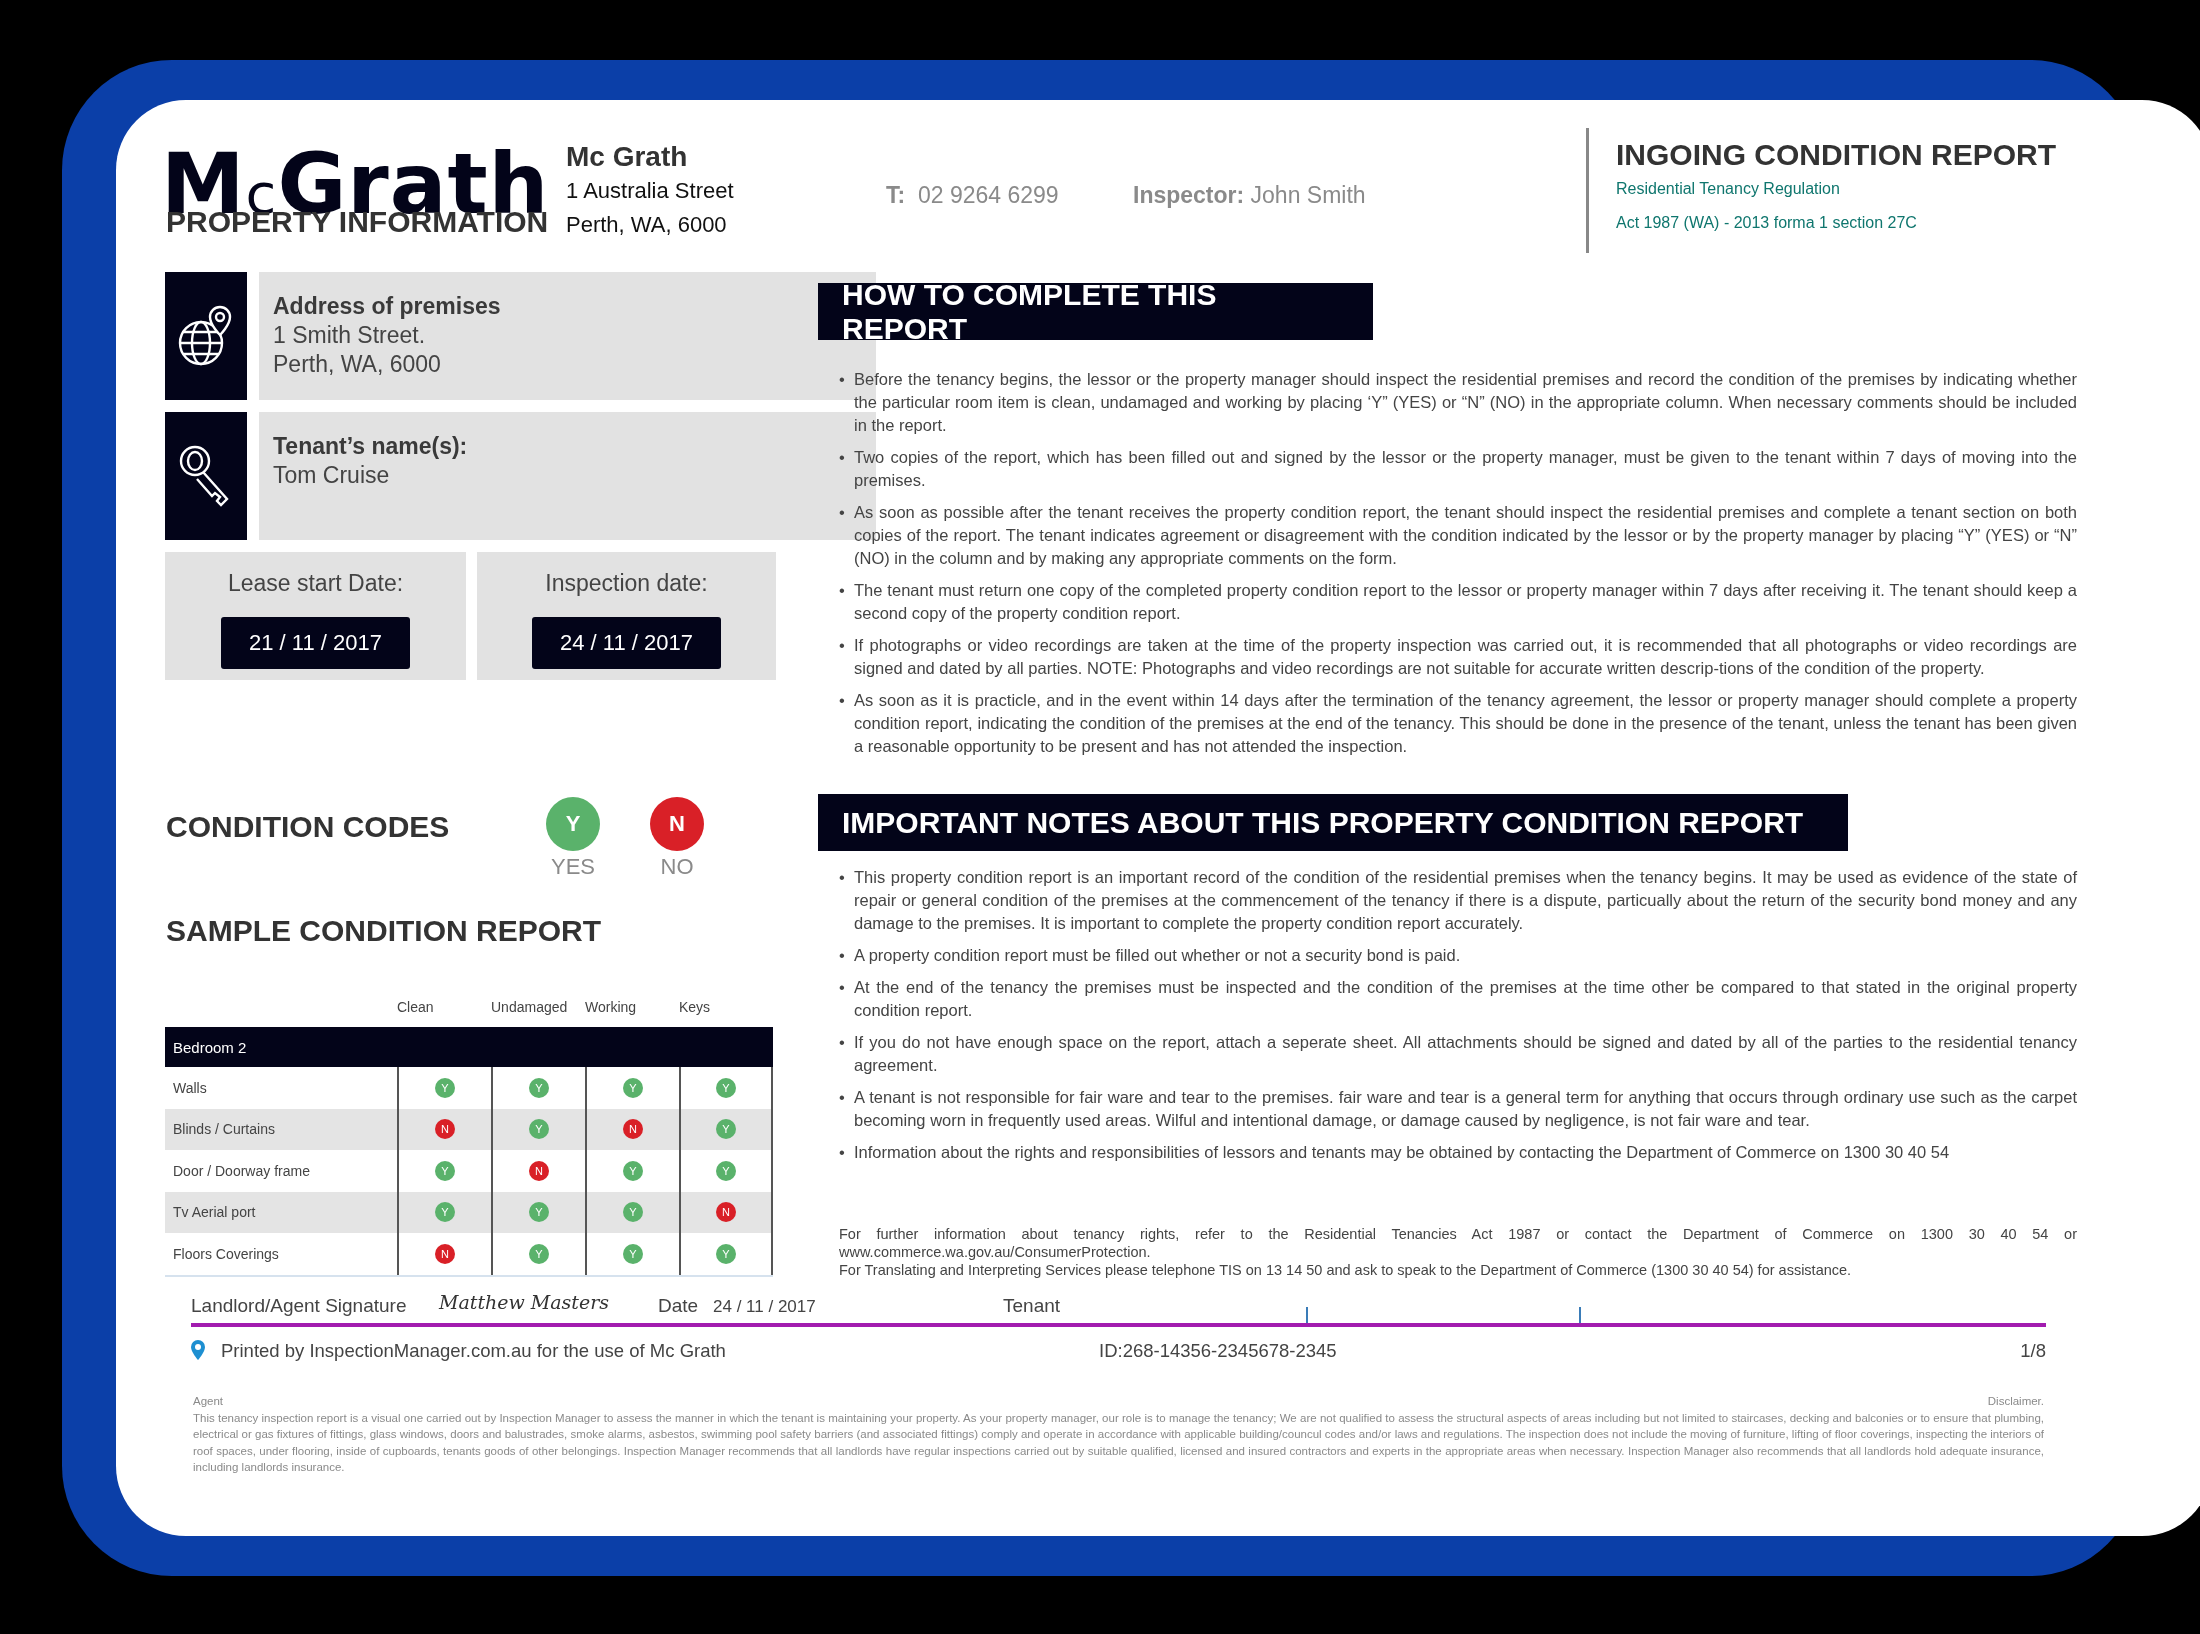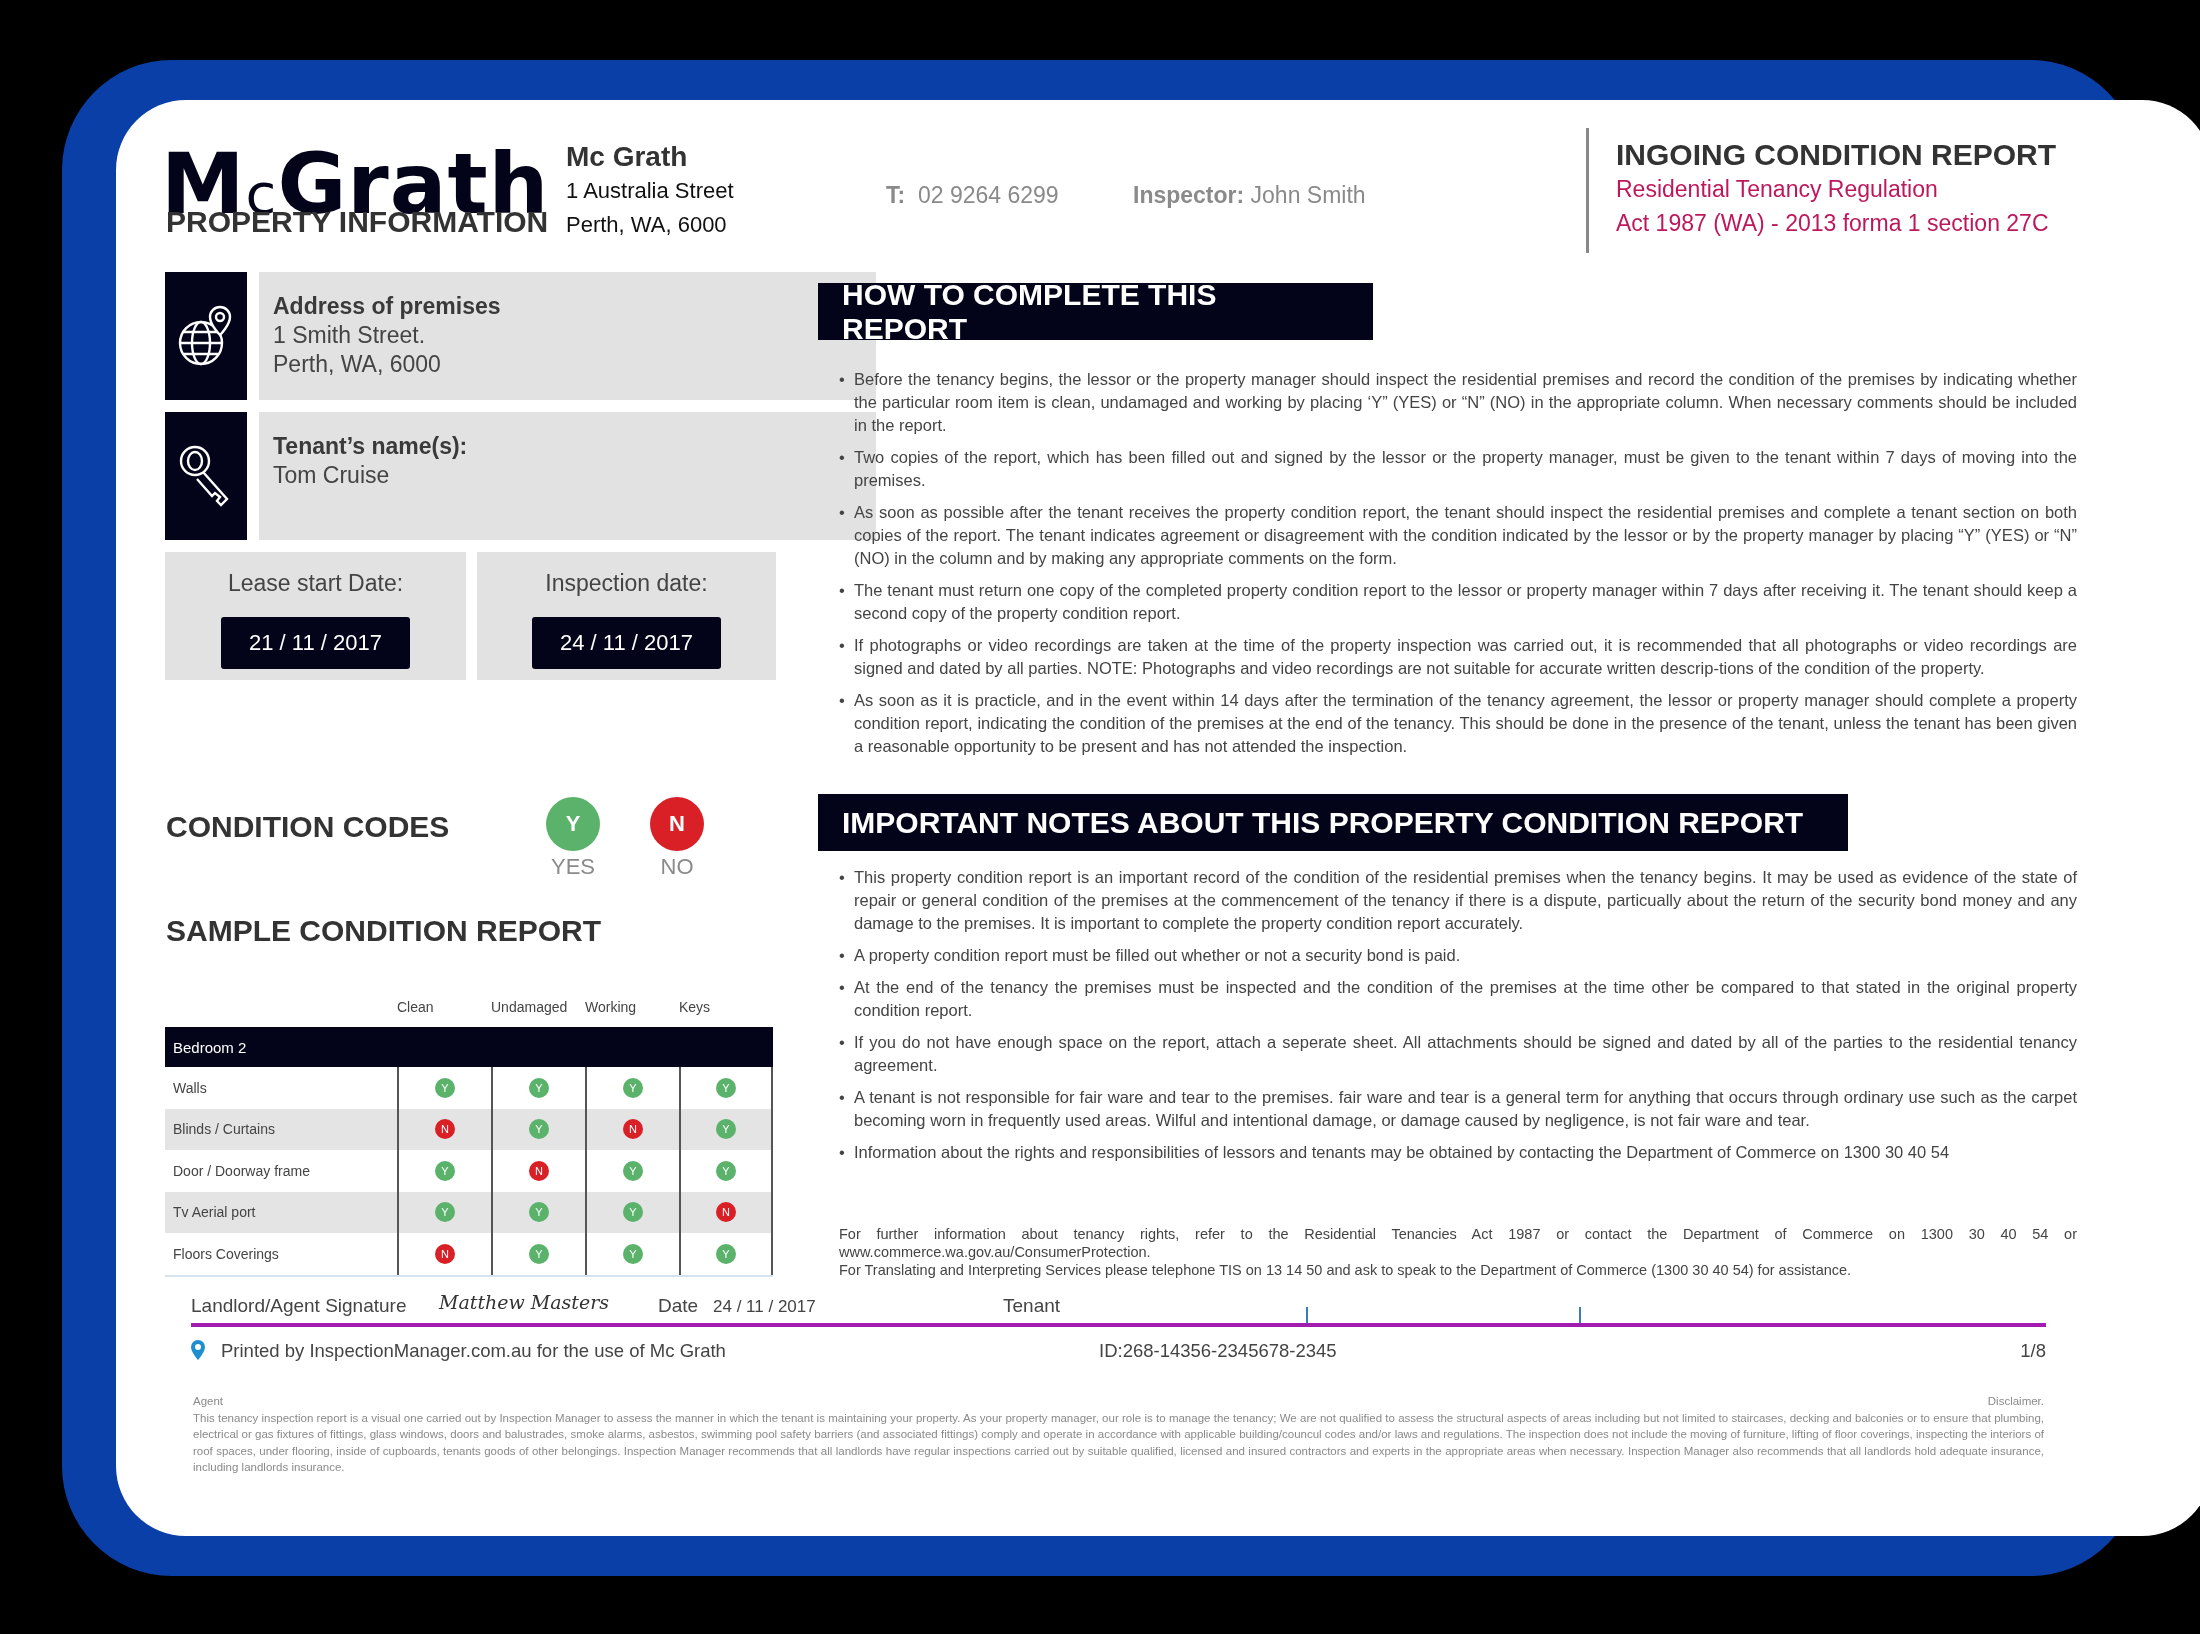--- a/index.html
+++ b/index.html
@@ -19,21 +19,21 @@
   .logo { left: 45px; top: 42px; font-size: 84px; font-weight: bold; color: #030419; letter-spacing: 1px; font-family: "DejaVu Sans", sans-serif; line-height: 1; }
   .logo .c { font-weight: normal; font-size: 56px; }
   .agency { left: 450px; top: 40px; font-size: 22px; line-height: 34px; color: #111; }
   .agency .name { font-size: 28px; font-weight: bold; color: #333; }
   .phone { left: 770px; top: 82px; font-size: 23px; color: #8a8a8a; }
   .phone b, .inspector b { color: #8a8a8a; }
   .inspector { left: 1017px; top: 82px; font-size: 23px; color: #8a8a8a; }
   .vdivider { left: 1470px; top: 28px; width: 3px; height: 125px; background: #888; }
   .report-title { left: 1500px; top: 38px; line-height: 34px; }
   .report-title .t { font-size: 30px; font-weight: bold; color: #333; }
-  .report-title .s { font-size: 23px; color: #be185d; }
+  .report-title .s { font-size: 16px; color: #0f766e; }
   
   .sect-title { font-size: 30px; font-weight: bold; color: #333; }
   
   .icon-box { width: 82px; display: flex; align-items: center; justify-content: center; }
   .info-box { background: #e2e2e2; padding: 20px 14px; font-size: 23px; line-height: 29px; color: #444; }
   .info-box .lbl { font-weight: bold; color: #3a3a3a; }
   .date-box { background: #e2e2e2; text-align: center; font-size: 23px; color: #444; }
   .date-val { display: inline-block; background: #030419; color: #fff; font-size: 22px; padding: 13px 28px; margin-top: 20px; border-radius: 3px; }
   
   .dot { border-radius: 50%; color: #fff; font-weight: bold; display: flex; align-items: center; justify-content: center; }

